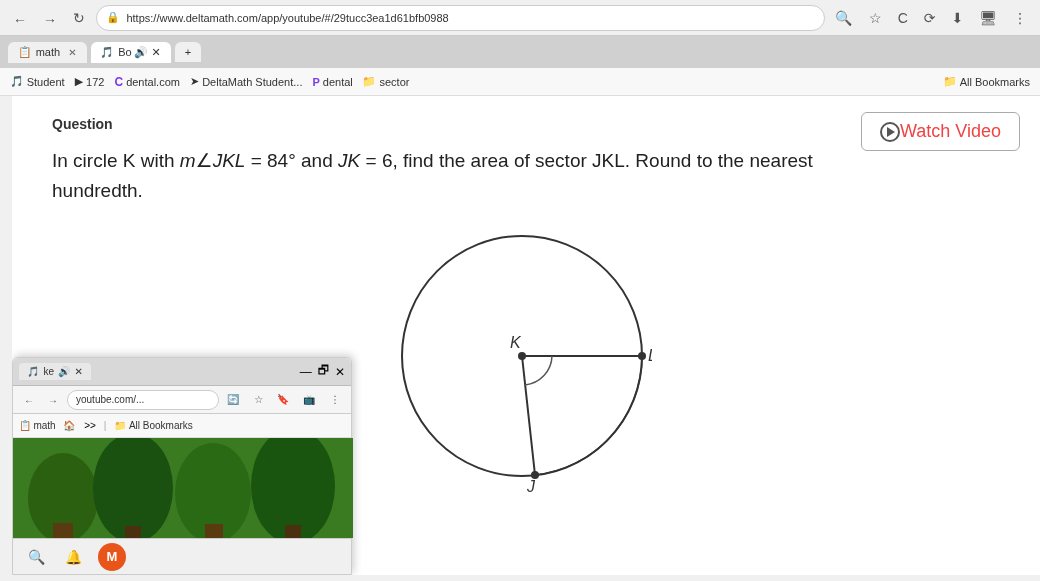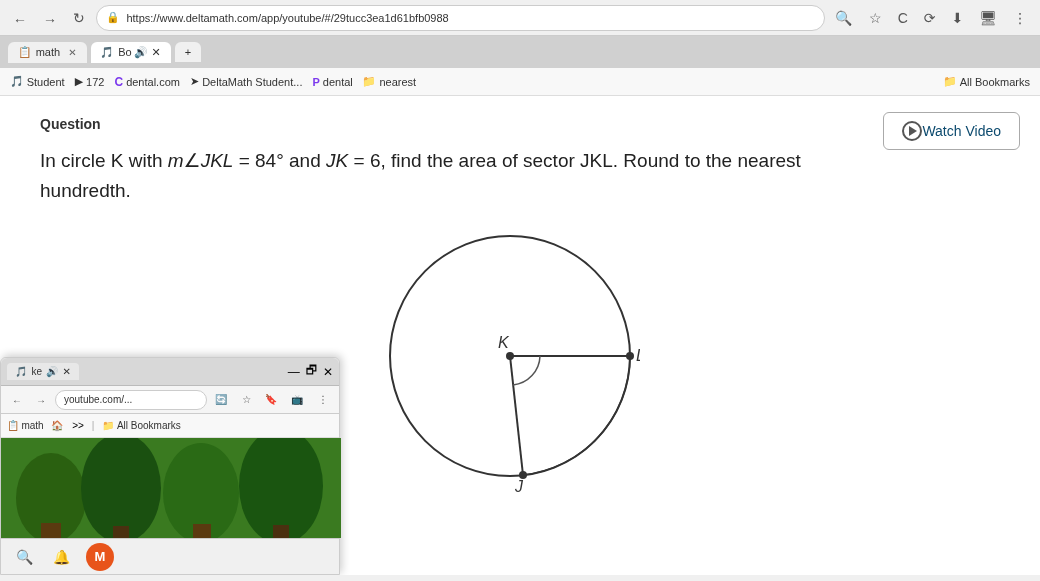--- a/index.html
+++ b/index.html
@@ -91,20 +91,21 @@
       white-space: nowrap;
     }
 
     
     .main-content {
       background: white;
       padding: 20px 40px;
       height: calc(581px - 38px - 36px - 28px);
       position: relative;
       overflow: hidden;
+      margin-left: 12px;
     }
 
     .question-label {
       font-size: 14px;
       font-weight: bold;
       color: #333;
       margin-bottom: 14px;
     }
 
     .question-text {
@@ -117,22 +118,22 @@
     .watch-video-btn {
       position: absolute;
       top: 16px;
       right: 20px;
       background: white;
       border: 1.5px solid #aaa;
       border-radius: 6px;
       padding: 8px 18px;
       display: flex;
       align-items: center;
-      font-size: 14px;
-      color: #0c4a6e;
+      font-size: 18px;
+      color: #ef4444;
       cursor: pointer;
     }
     .play-icon-circle {
       width: 20px;
       height: 20px;
       border: 2px solid #555;
       border-radius: 50%;
       display: flex;
       align-items: center;
       justify-content: center;
@@ -333,21 +334,21 @@
   <div class="bookmark-item">
     <span>➤</span>
     <span>DeltaMath Student...</span>
   </div>
   <div class="bookmark-item">
     <span style="color:#7c3aed; font-weight:bold;">P</span>
     <span>dental</span>
   </div>
   <div class="bookmark-item">
     <span>📁</span>
-    <span>nearest</span>
+    <span>sector</span>
   </div>
   <div style="margin-left:auto;" class="bookmark-item">
     <span>📁</span>
     <span>All Bookmarks</span>
   </div>
 </div>
 
 <div class="main-content">
 
   <div class="question-label">Question</div>

